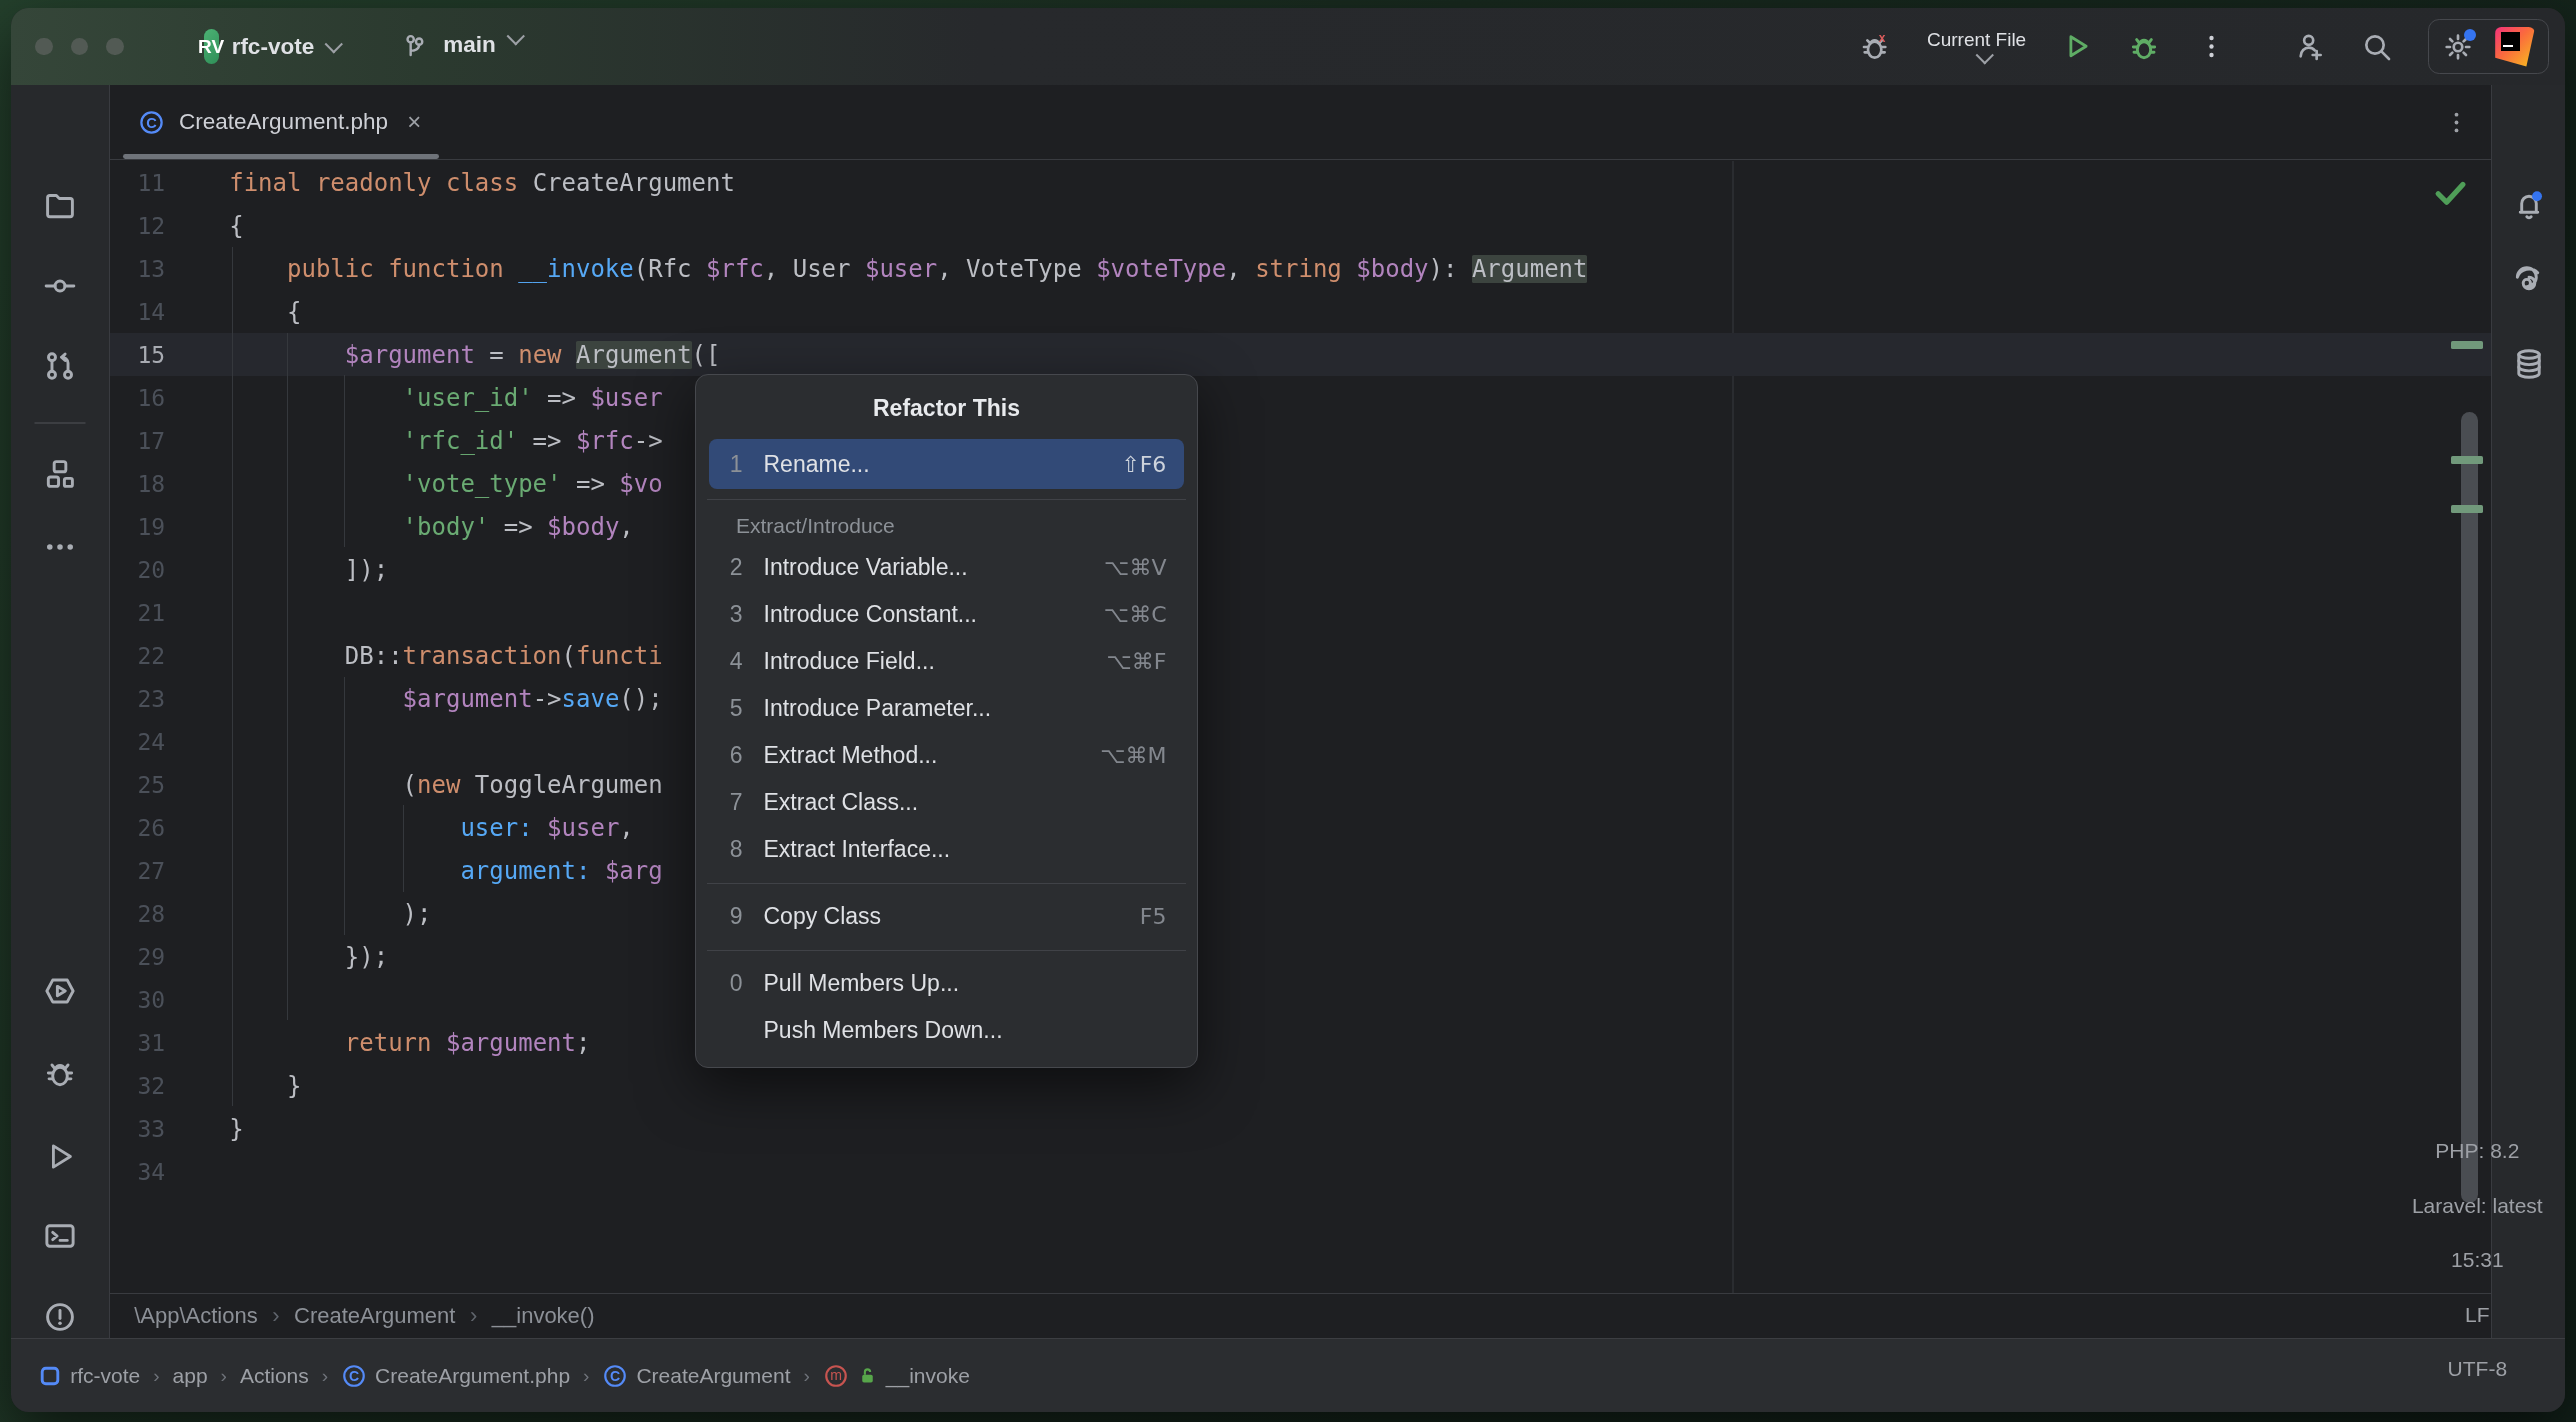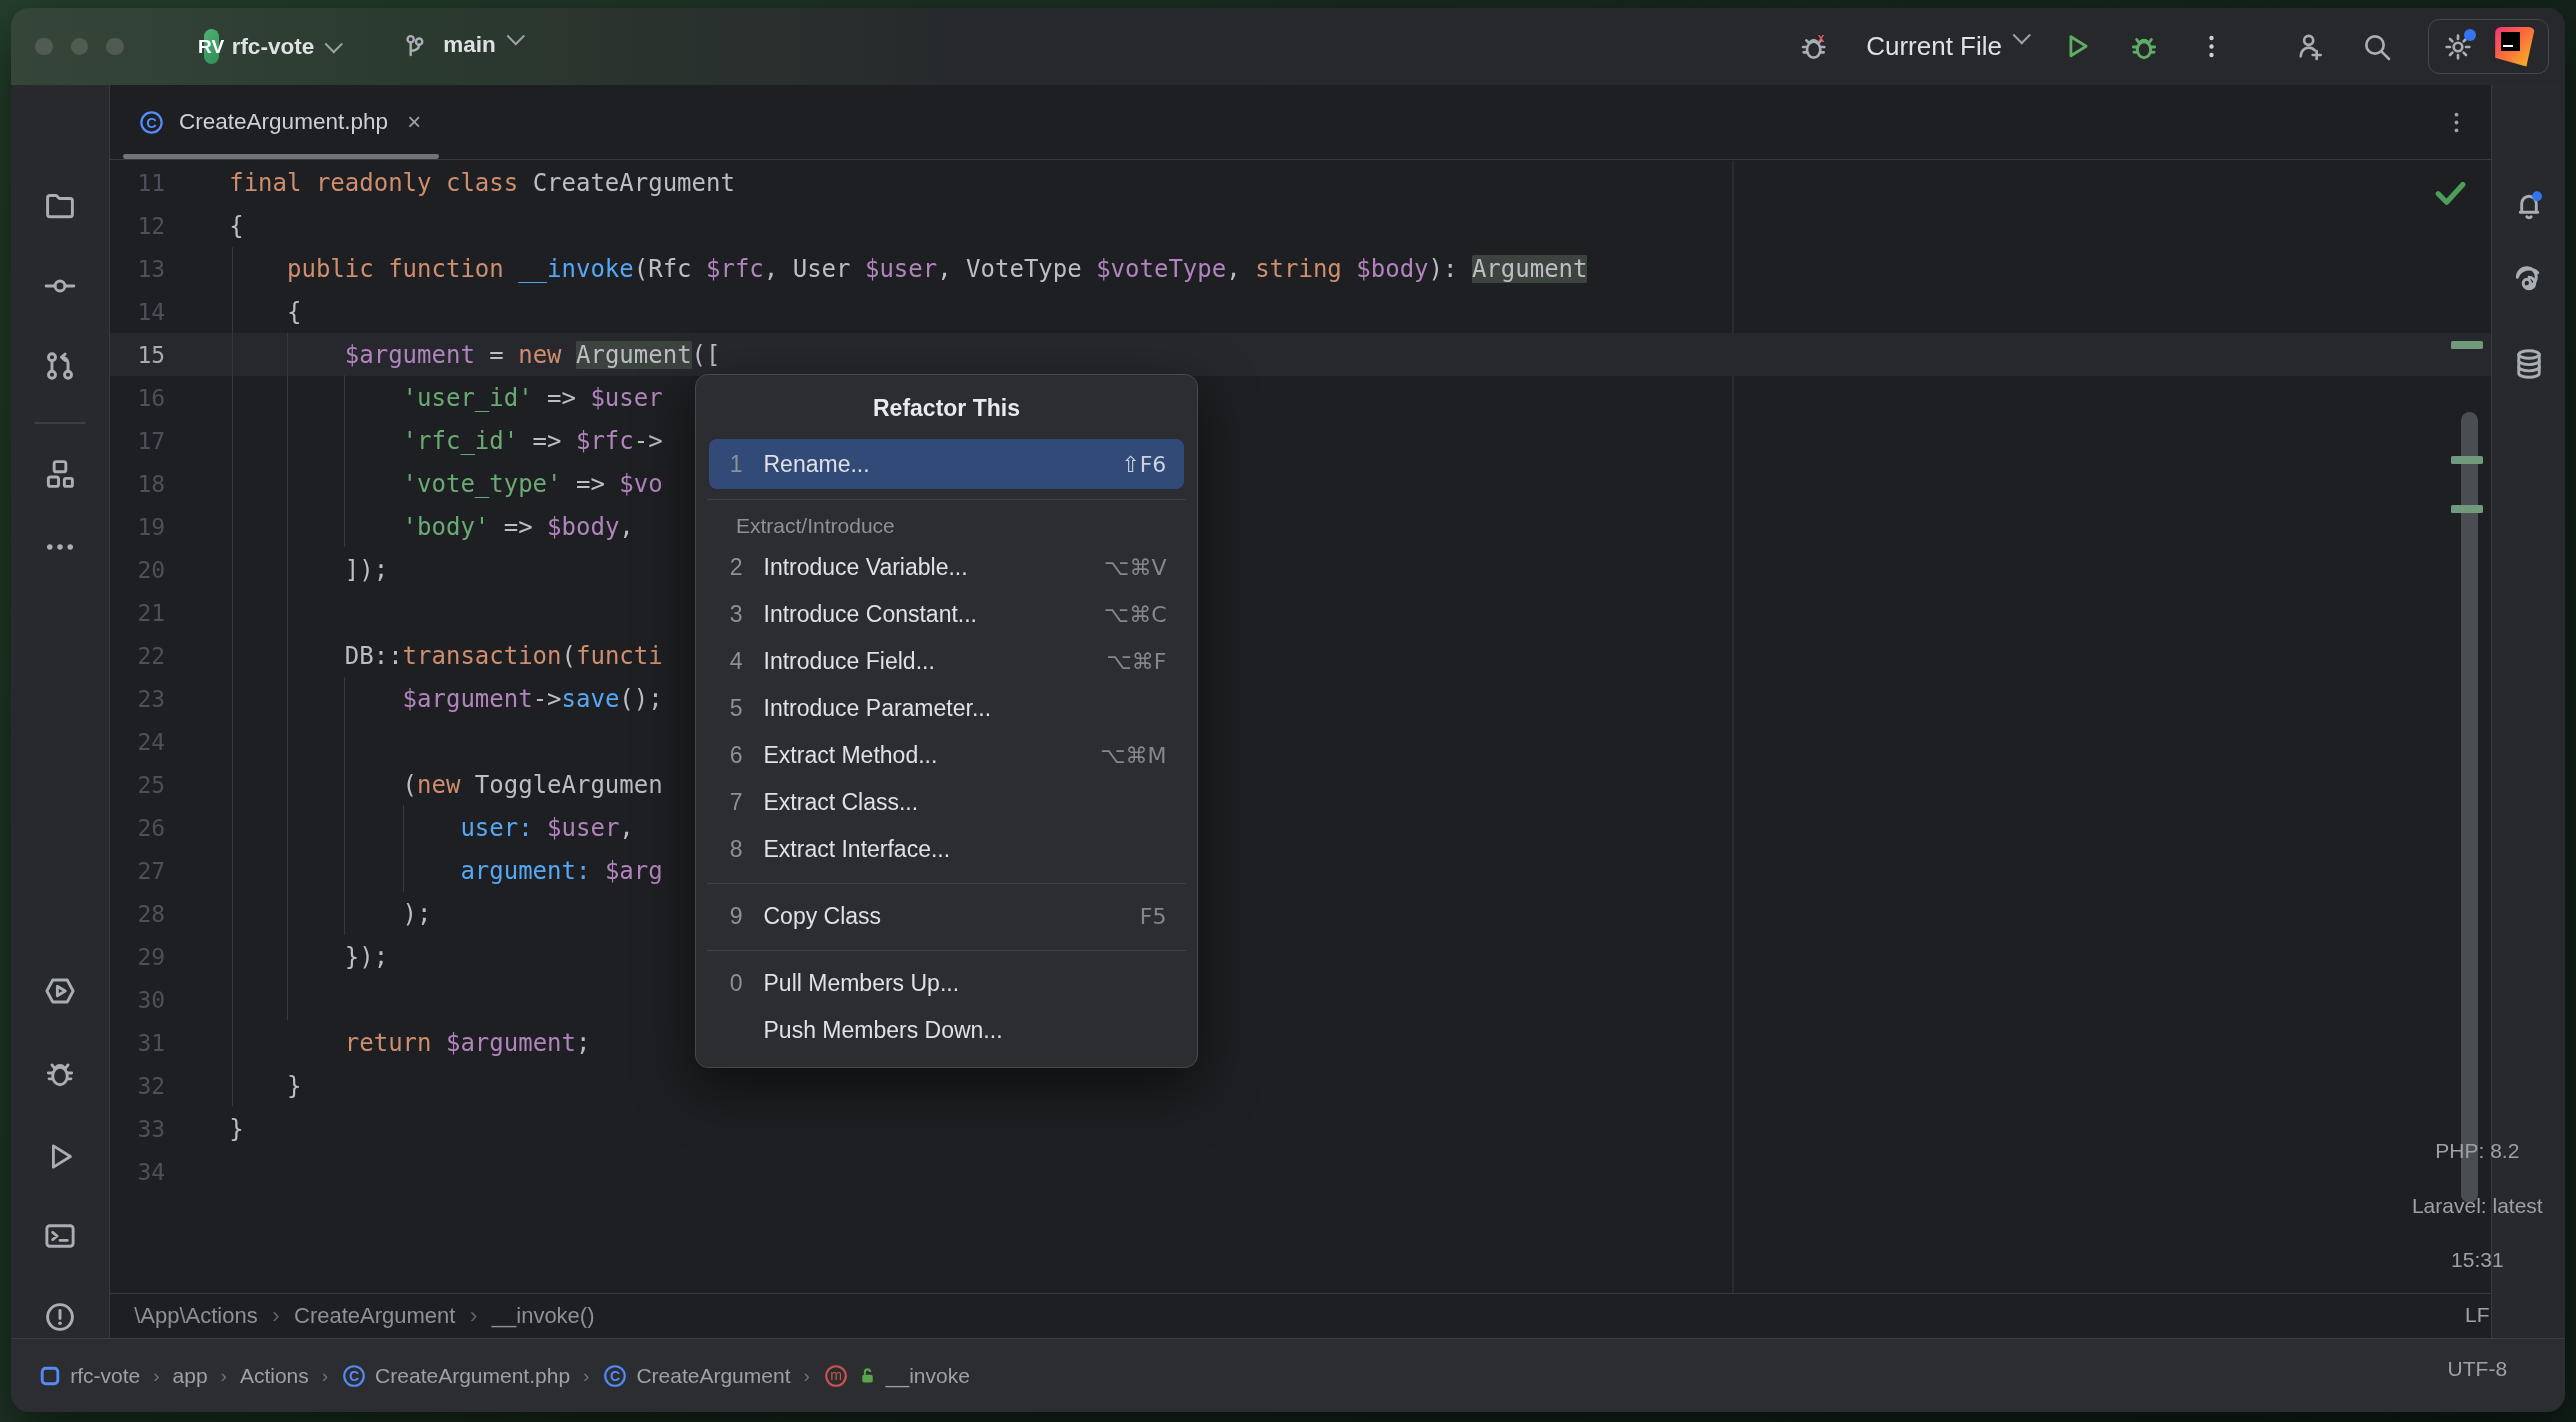--- a/index.html
+++ b/index.html
@@ -26,21 +26,21 @@
   .traffic .dot{width:17.7px;height:17.7px;border-radius:50%;background:#525a54;}
   .proj-badge{margin-left:80px;width:15px;height:35px;border-radius:8px;
     background:linear-gradient(135deg,#4cb274,#2f8f58);color:#fff;font-weight:bold;
     font-size:19px;display:flex;align-items:center;justify-content:center;}
   .tb-text{color:var(--txt);font-size:22.5px;font-weight:600;margin-left:13px;}
   .chev{width:13px;height:13px;border-right:2px solid var(--txt2);border-bottom:2px solid var(--txt2);
     transform:rotate(45deg) translateY(-3.2px);margin-left:11.2px;display:inline-block;}
   .branch-wrap{display:flex;align-items:flex-start;margin-left:63px;}
   .tb-right{margin-left:auto;display:flex;align-items:center;gap:35px;margin-right:16px;}
   .tb-icon{width:32px;height:32px;display:flex;align-items:center;justify-content:center;position:relative;}
-  .runcfg{color:var(--txt);font-size:26px;display:flex;}
+  .runcfg{color:var(--txt);font-size:19px;display:flex;align-items:center;flex-direction:column;}
   .settings-group{display:flex;align-items:center;gap:21px;border:1.6px solid #46484d;
     border-radius:11.2px;padding:6.4px 13px;}
   .blue-dot{position:absolute;right:-1.6px;top:-1.6px;width:12px;height:12px;border-radius:50%;background:var(--accent-blue);}
   .logo{width:40px;height:40px;border-radius:6.4px;position:relative;
     background:linear-gradient(135deg,#f5327b 0%,#fa6b3d 45%,#f7c21d 100%);
     clip-path:polygon(0 0,100% 0,78% 100%,0 78%);}
   .logo .sq{position:absolute;left:5.6px;top:5.6px;width:19px;height:19px;background:#000;}
   .logo .bar{position:absolute;left:8px;top:18.5px;width:9.6px;height:2.4px;background:#fff;}
   
   .stripe{position:absolute;top:77px;height:1253px;background:#27292c;}

